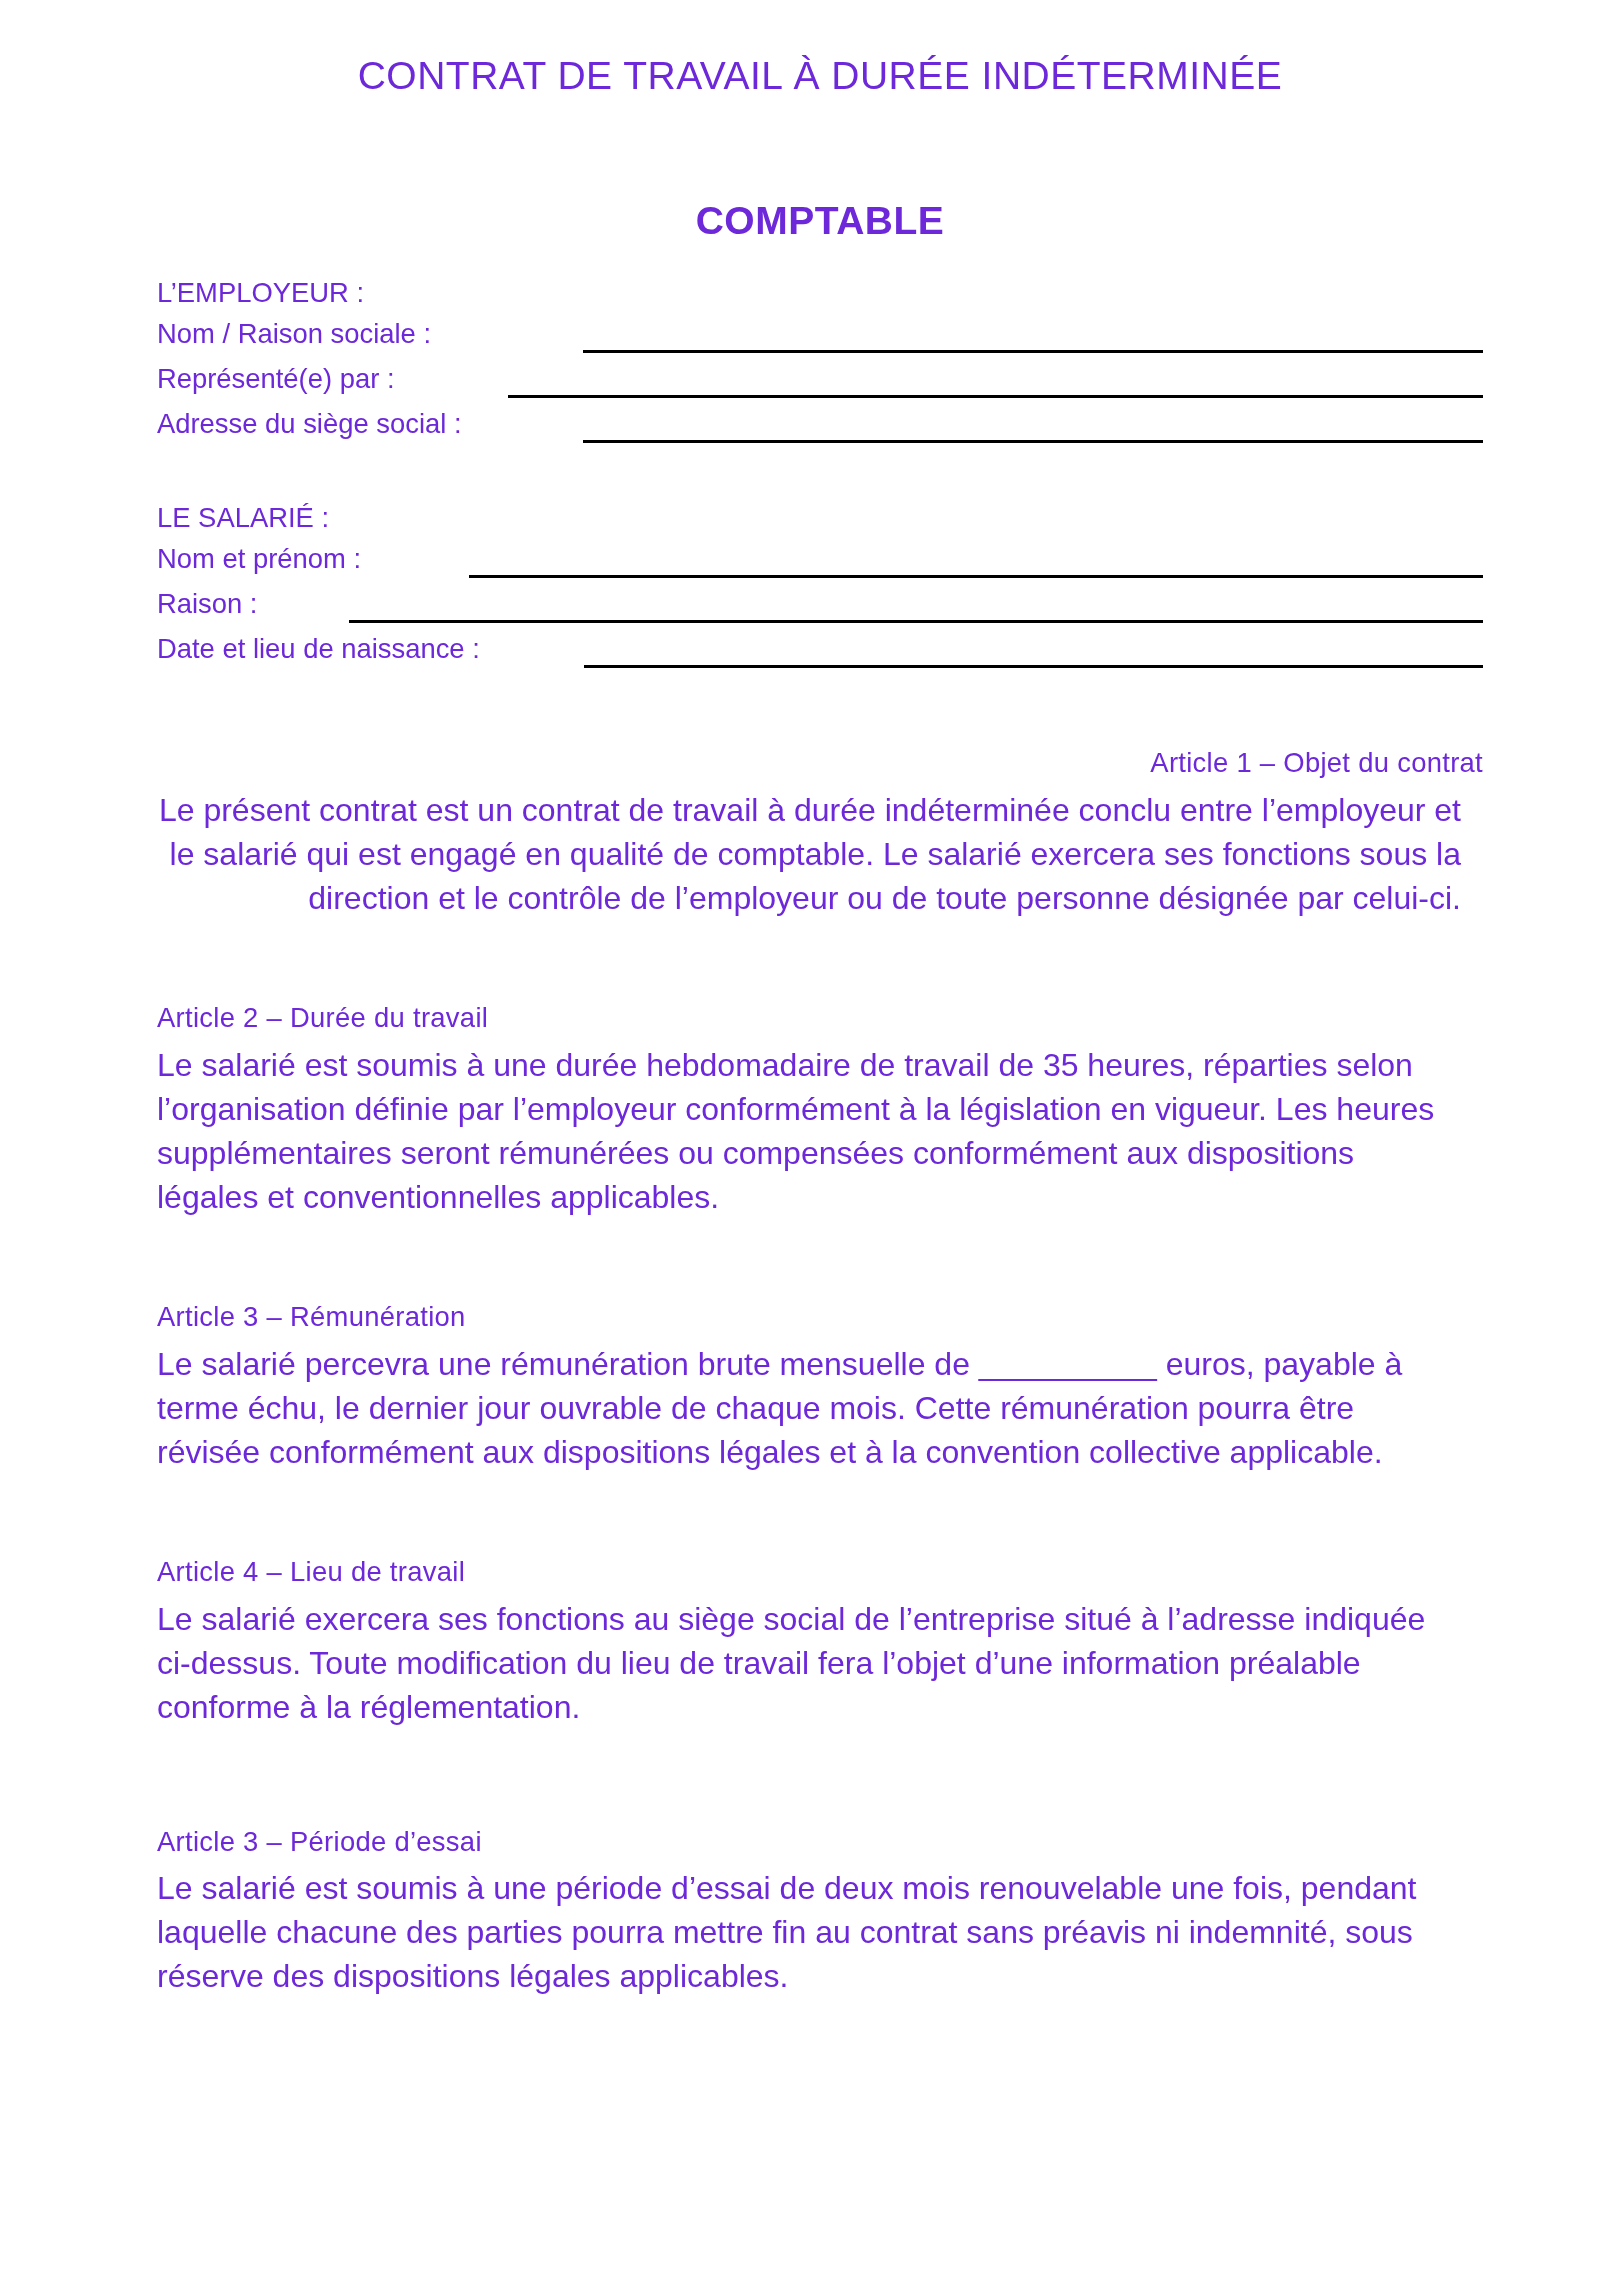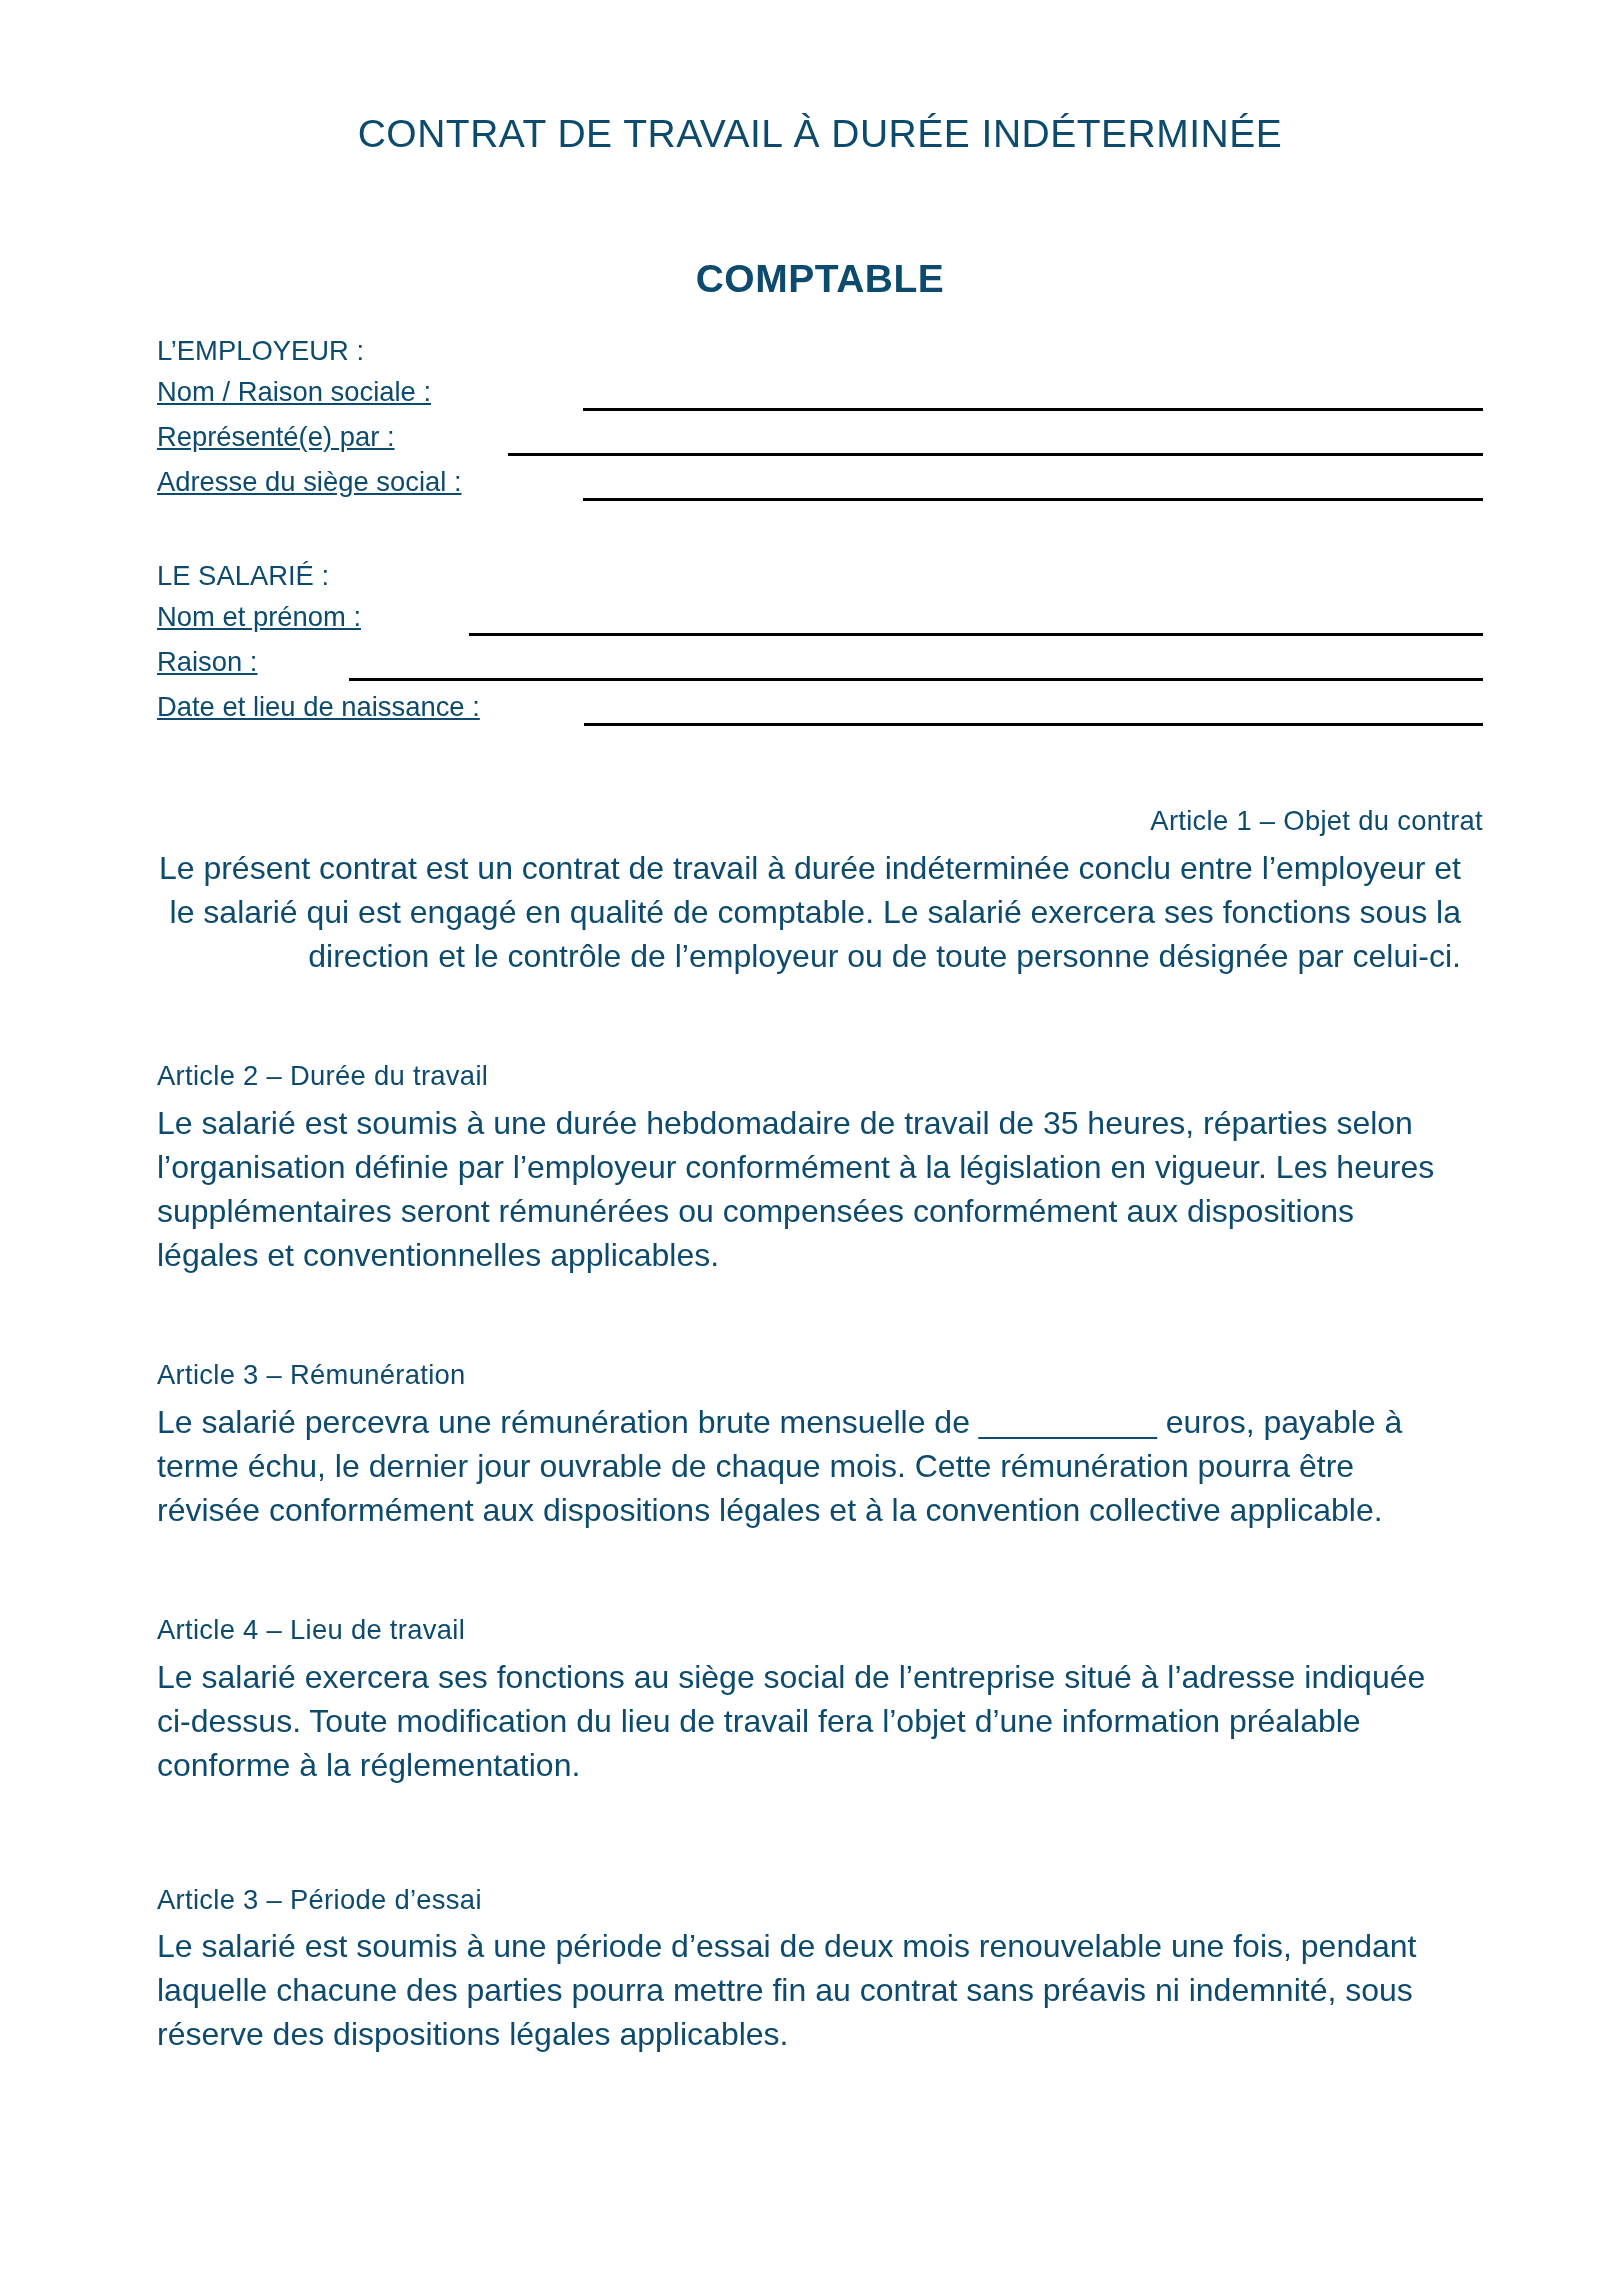--- a/index.html
+++ b/index.html
@@ -7,23 +7,23 @@
     margin: 0;
     padding: 0;
     background: #ffffff;
   }
   .page {
     position: relative;
     width: 1621px;
     height: 2293px;
     background: #ffffff;
     box-sizing: border-box;
-    padding: 110px 138px 59px 157px;
+    padding: 52px 138px 59px 157px;
     font-family: "Liberation Sans", sans-serif;
-    color: #0c4a6e;
+    color: #6d28d9;
     overflow: hidden;
   }
   .doc-title {
     margin: 0;
     font-size: 39px;
     font-weight: normal;
     line-height: 47px;
     text-align: center;
     letter-spacing: 0.5px;
   }
@@ -52,21 +52,20 @@
   .form-row {
     position: relative;
     height: 45px;
     font-size: 27.4px;
   }
   .field-label {
     position: absolute;
     left: 0;
     top: 5.9px;
     white-space: nowrap;
-    text-decoration: underline;
   }
   .fill-line {
     position: absolute;
     right: 0;
     bottom: 3.9px;
     height: 0;
     border-bottom: 3.9px solid #000000;
   }
   .line-emp-0 .fill-line { left: 426px; }
   .line-emp-1 .fill-line { left: 426px; }

